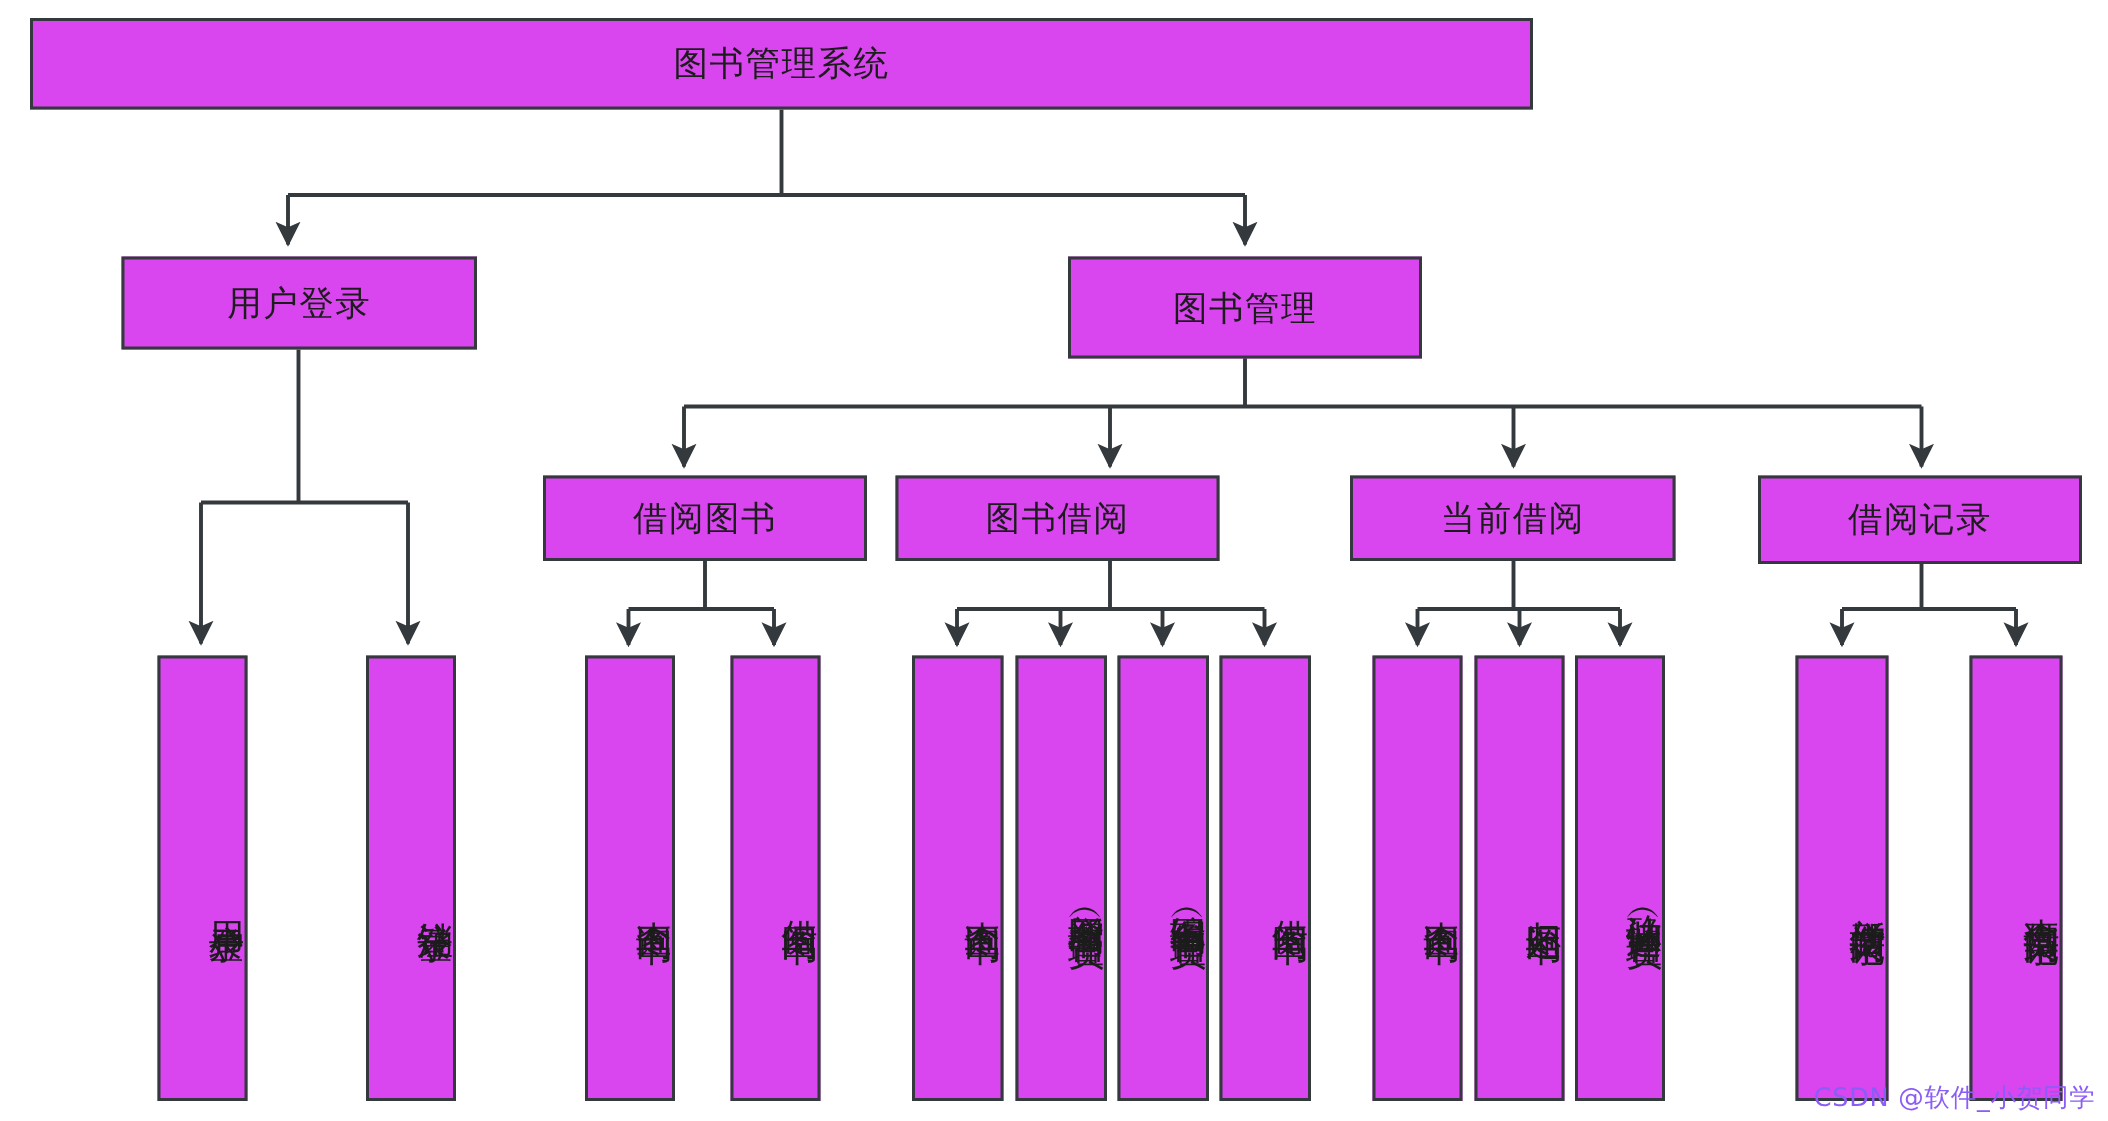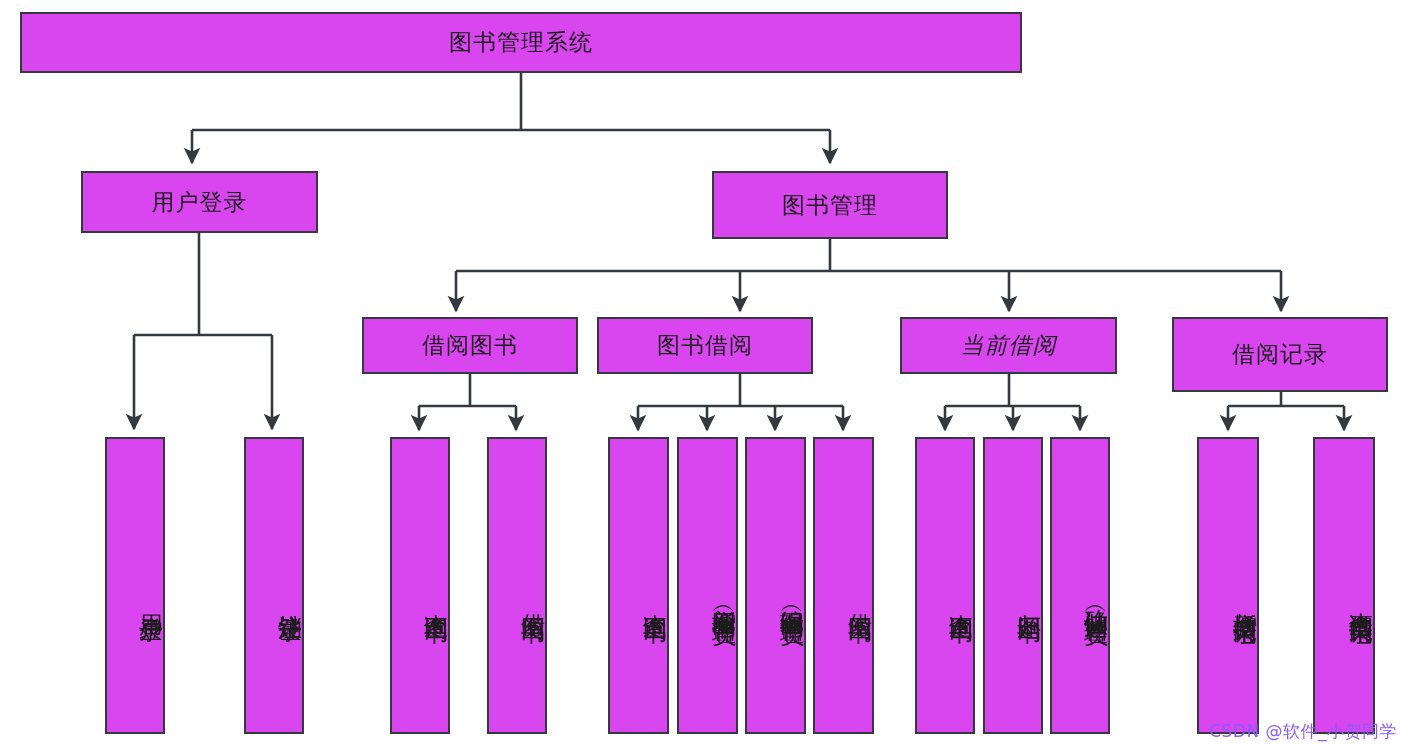--- a/index.html
+++ b/index.html
@@ -131,24 +131,24 @@
   <div class="node horiz" style="left:712px; top:171px; width:236px; height:68px;">
     <span>图书管理</span>
   </div>
 
   <div class="node horiz" style="left:362px; top:317px; width:216px; height:57px;">
     <span>借阅图书</span>
   </div>
   <div class="node horiz" style="left:597px; top:317px; width:216px; height:57px;">
     <span>图书借阅</span>
   </div>
-  <div class="node horiz" style="left:900px; top:317px; width:217px; height:57px;font-style:italic;">
+  <div class="node horiz" style="left:900px; top:317px; width:217px; height:57px;">
     <span>当前借阅</span>
   </div>
-  <div class="node horiz" style="left:1172px; top:317px; width:216px; height:75px;">
+  <div class="node horiz" style="left:1172px; top:317px; width:216px; height:59px;">
     <span>借阅记录</span>
   </div>
 
   <div class="node vert" style="left:105px; top:437px; width:60px; height:297px;">
     <span class="vlabel">用户登录</span>
   </div>
   <div class="node vert" style="left:244px; top:437px; width:60px; height:297px;">
     <span class="vlabel">注销登录</span>
   </div>
 

